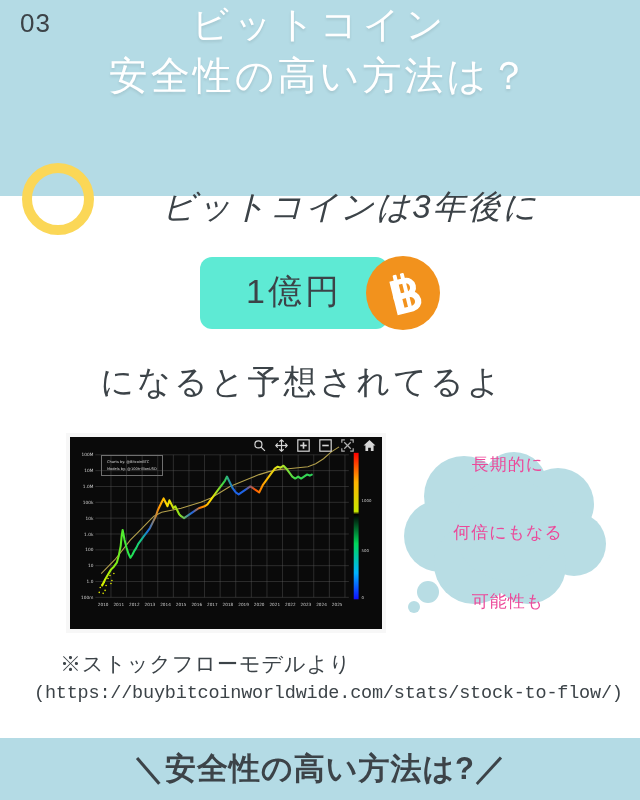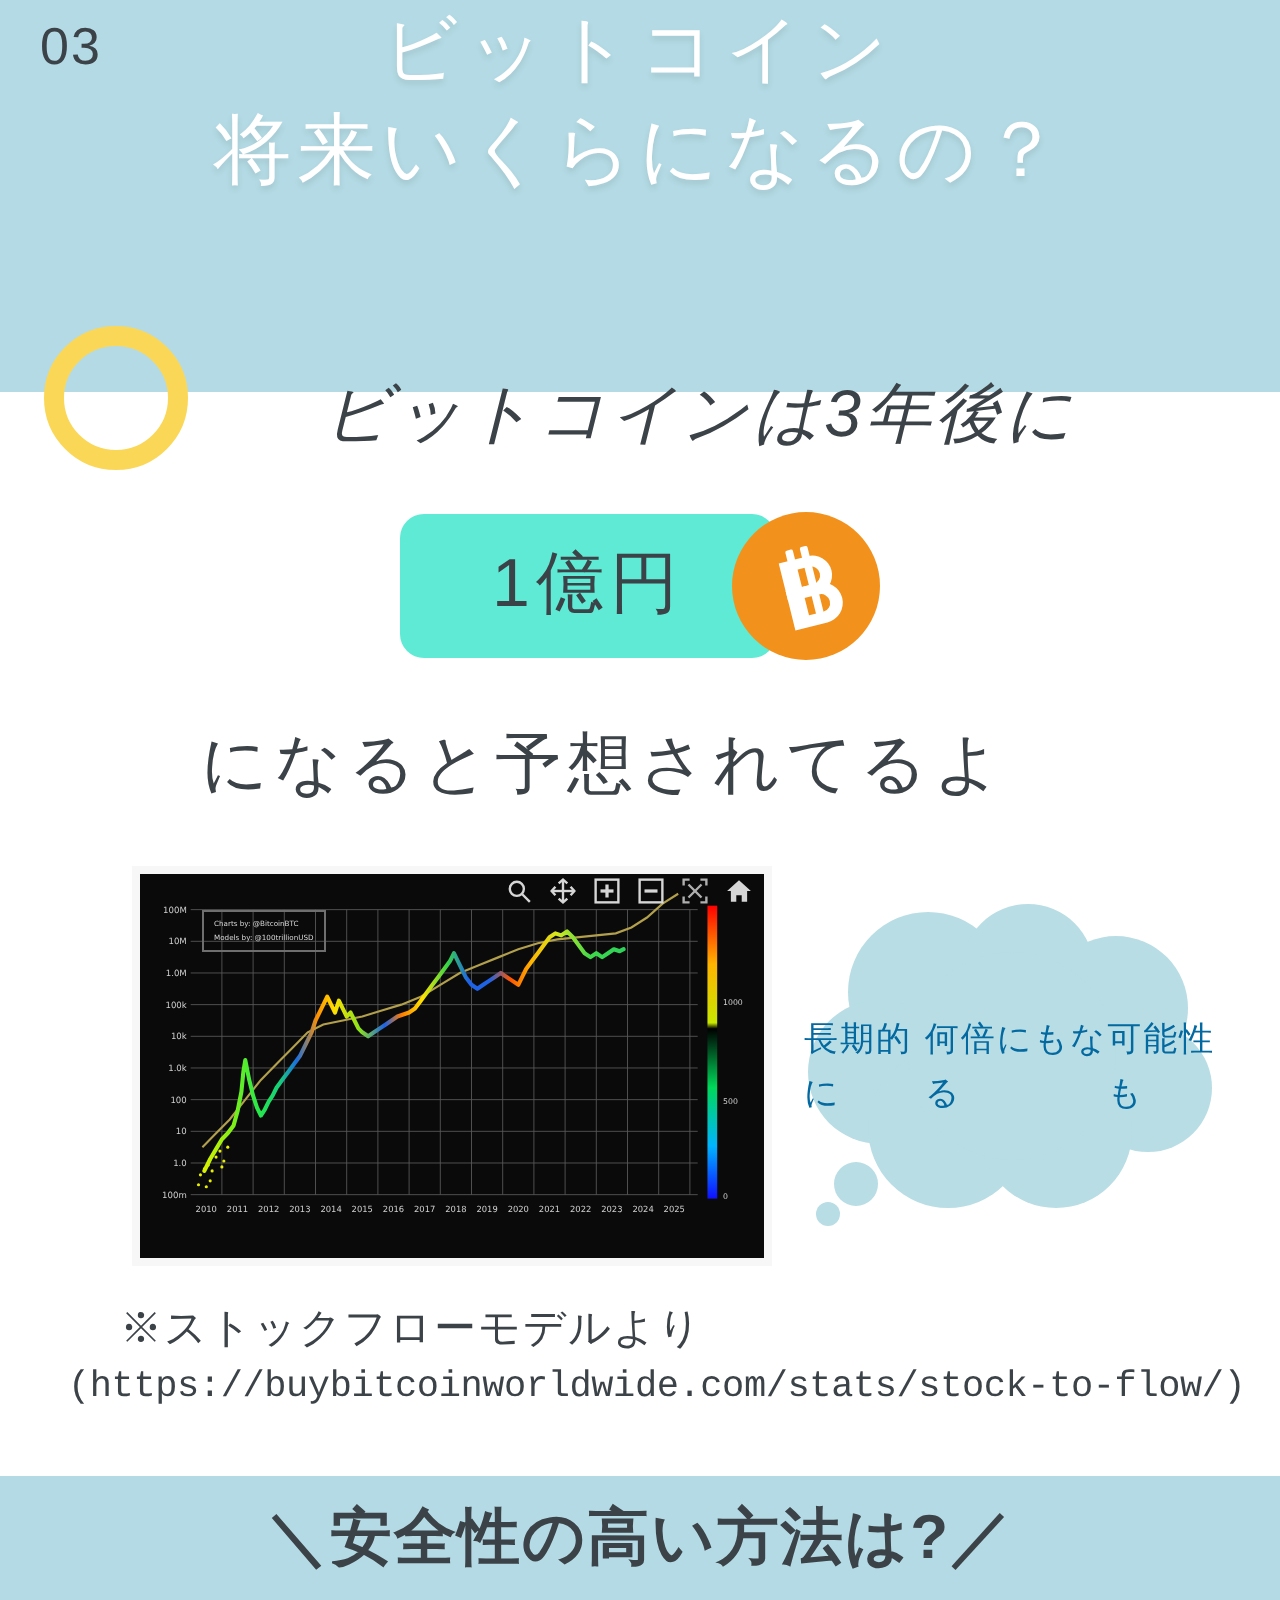--- a/index.html
+++ b/index.html
@@ -99,23 +99,23 @@
   .chart-svg{ position:absolute; inset:0; width:100%; height:100%; }
 
   
   .cloud-bubble{
     position:absolute; left:402px; top:452px;
     width:212px; height:163px;
   }
   .cloud-bubble svg{ position:absolute; inset:0; width:100%; height:100%; }
   .cloud-text{
     position:absolute; inset:0;
-    display:flex; flex-direction:row;
-    align-items:center; justify-content:flex-start;
-    font-size:17px; color:#0369a1; line-height:1.55;
+    display:flex; flex-direction:column;
+    align-items:center; justify-content:space-between;
+    font-size:17px; color:#ec4899; line-height:1.55;
     letter-spacing:1px; z-index:2;
   }
 
   
   .caption-jp{
     position:absolute; left:60px; top:650px;
     font-size:21px; color:#3c4348; letter-spacing:1px;
     white-space:nowrap;
   }
   .caption-url{
@@ -135,21 +135,21 @@
     font-size:31px; color:#3c4348; letter-spacing:1px;
     white-space:nowrap;
   }
 </style>
 </head>
 <body>
 
 <div class="header-band">
   <div class="page-number">03</div>
   <div class="header-line l1">ビットコイン</div>
-  <div class="header-line l2">将来いくらになるの？</div>
+  <div class="header-line l2">安全性の高い方法は？</div>
 </div>
 
 <div class="yellow-ring"></div>
 
 <div class="line-top">ビットコインは3年後に</div>
 
 <div class="highlight-row">
   <div class="highlight-box">1億円</div>
   <div class="btc-coin">
     <svg viewBox="0 0 64 64" aria-hidden="true">

